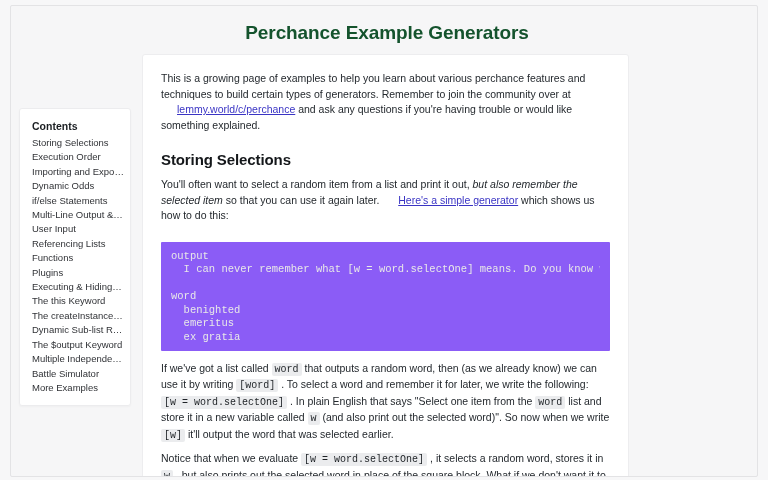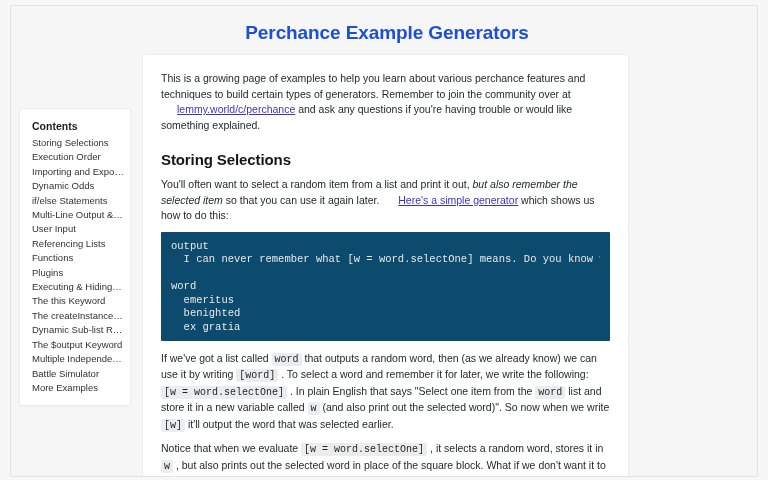--- a/index.html
+++ b/index.html
@@ -28,21 +28,21 @@
     border-radius: 2px;
     overflow: hidden;
   }
 
   
   #site-title {
     text-align: center;
     font-size: 19px;
     font-weight: bold;
     letter-spacing: -0.1px;
-    color: #1d4ed8;
+    color: #14532d;
     margin-top: 16px;
     margin-left: 6px;
   }
 
   
   #toc-card {
     position: absolute;
     left: 8px;
     top: 102px;
     width: 112px;
@@ -90,21 +90,21 @@
   }
 
   p.para {
     font-size: 10.5px;
     line-height: 15.5px;
     color: #24292e;
     margin: 0 0 8px 0;
     text-align: left;
   }
 
-  p.para.tight { margin-bottom: 8px; }
+  p.para.tight { margin-bottom: 18px; }
 
   a.link {
     color: #3a34c4;
     text-decoration: underline;
     padding-left: 16px;
   }
 
   em.ital { font-style: italic; }
   strong.bold { font-weight: normal; }
 
@@ -122,21 +122,21 @@
     font-size: 10px;
     background: #ebecee;
     color: #1f2327;
     padding: 1px 3px;
     border-radius: 2px;
     white-space: nowrap;
   }
 
   
   #code-block {
-    background: #0c4a6e;
+    background: #8b5cf6;
     color: #e8e8e8;
     font-family: "Liberation Mono", monospace;
     font-size: 10.5px;
     line-height: 13.5px;
     padding: 8px 10px 10px 10px;
     margin: 6px 0 10px 0;
     width: 100%;
     height: 109px;
     overflow: hidden;
     white-space: pre;
@@ -180,21 +180,21 @@
   </nav>
 
   <main id="content-card">
 
     <p class="para"><span>This is a growing page of examples to help you learn about various perchance features and techniques to build certain types of generators. Remember to join the community over at </span><a class="link">lemmy.world/c/perchance</a><span> and ask any questions if you're having trouble or would like something explained.</span></p>
 
     <h2 class="section-heading">Storing Selections</h2>
 
     <p class="para tight"><span>You'll often want to select a random item from a list and print it out, </span><em class="ital">but also remember the selected item</em><span> so that you can use it again later. </span><a class="link">Here's a simple generator</a><span> which shows us how to do this:</span></p>
 
-    <pre id="code-block"><div class="codeline">output</div><div class="codeline">  I can never remember what [w = word.selectOne] means. Do you know what [w] means?</div><div class="codeline blank-line"></div><div class="codeline">word</div><div class="codeline">  emeritus</div><div class="codeline">  benighted</div><div class="codeline">  ex gratia</div></pre>
+    <pre id="code-block"><div class="codeline">output</div><div class="codeline">  I can never remember what [w = word.selectOne] means. Do you know what [w] means?</div><div class="codeline blank-line"></div><div class="codeline">word</div><div class="codeline">  benighted</div><div class="codeline">  emeritus</div><div class="codeline">  ex gratia</div></pre>
 
     <p class="para"><span>If we've got a list called </span><code class="inline">word</code><span> that outputs a random word, then (as we already know) we can use it by writing </span><code class="inline">[word]</code><span> . To select a word and remember it for later, we write the following: </span><code class="inline">[w = word.selectOne]</code><span> . In plain English that says "Select one item from the </span><code class="inline">word</code><span> list and store it in a new variable called </span><code class="inline">w</code><span> (and also print out the selected word)". So now when we write </span><code class="inline">[w]</code><span> it'll output the word that was selected earlier.</span></p>
 
     <p class="para"><span>Notice that when we evaluate </span><code class="inline">[w = word.selectOne]</code><span> , it selects a random word, stores it in </span><code class="inline">w</code><span> , but </span><strong class="bold">also</strong><span> prints out the selected word in place of the square block. What if we don't want it to print out our selection? Well, in that case we'd write </span><code class="inline">[w = word.selectOne, ""]</code><span> . We can string together as many commands as we want within a single square-bracket block (separated by commas), but only the last command is printed out. So here we've added another command to the block, but that command is an</span></p>
 
   </main>
 
 </div>
 
 </body></html>

